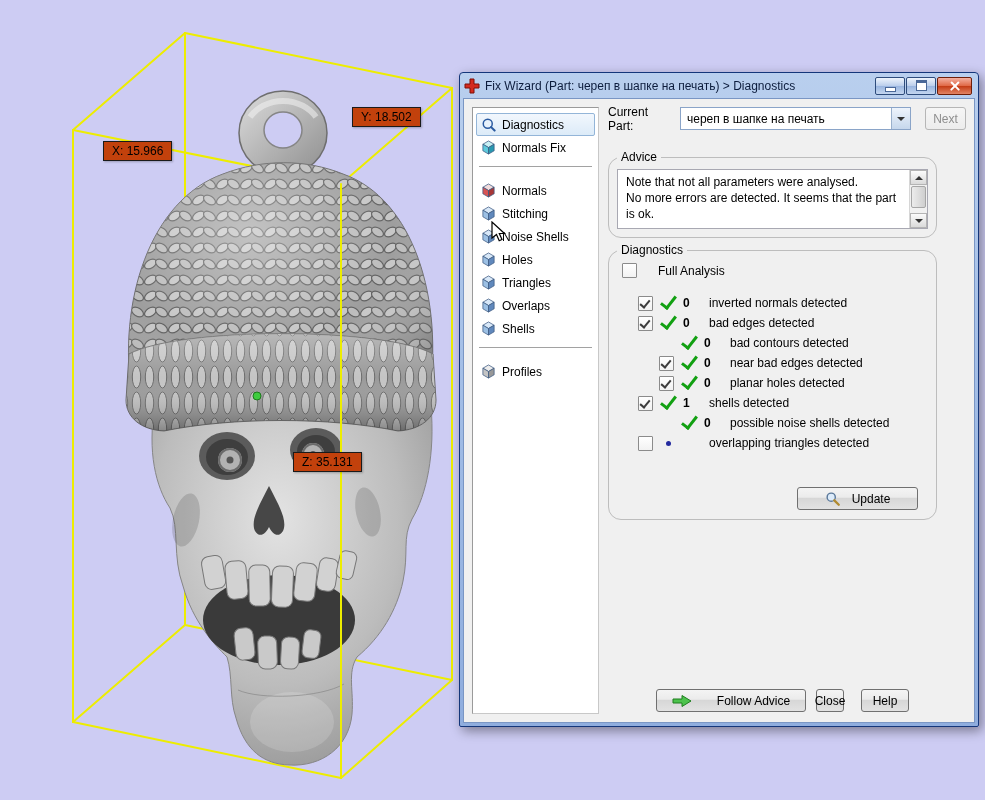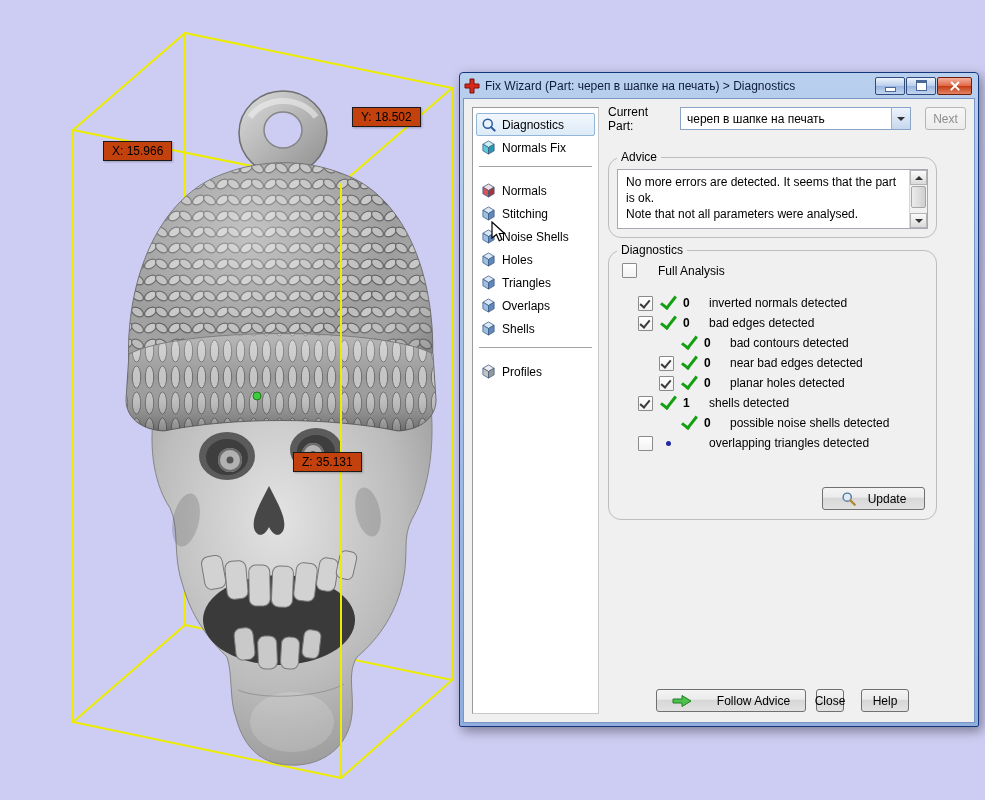--- a/index.html
+++ b/index.html
@@ -91,21 +91,21 @@
   .checkbox[data-checkbox="checked"]::after{
     content:"";position:absolute;left:3px;top:1px;width:4px;height:8px;
     border-right:2px solid #3c3c3c;border-bottom:2px solid #3c3c3c;transform:rotate(40deg);
   }
   .status{width:30px;flex:0 0 auto;display:flex;justify-content:center;align-items:center}
   .mark{display:inline-block}
   .status[data-status="check"] .mark{width:6px;height:13px;border-right:3px solid #12a012;border-bottom:3px solid #12a012;transform:rotate(38deg);margin-top:-5px}
   .status[data-status="dot"] .mark{width:5px;height:5px;border-radius:50%;background:#232a9e}
   .count{width:26px;flex:0 0 auto;font-weight:bold}
   .dlabel{white-space:nowrap}
-  .btn-update{position:absolute;right:11px;bottom:9px;width:103px;gap:11px}
+  .btn-update{position:absolute;right:18px;bottom:9px;width:121px;gap:11px}
   
   .footer{margin-top:auto;display:flex;align-items:center;flex:0 0 auto;padding-bottom:2px}
   .btn-follow{margin-left:48px;width:150px;gap:25px}
   .btn-close{margin-left:10px;width:28px}
   .btn-help{margin-left:17px;width:48px}
 </style>
 </head>
 <body>
 
 <div id="stage">
@@ -344,22 +344,22 @@
               <span class="tri-down"></span>
             </span>
         </div>
         <button class="btn disabled btn-next">Next</button>
       </div>
 
       <div class="groupbox gb-advice">
         <span class="group-label">Advice</span>
         <div class="advice-inner">
           <div class="advice-text">
+            <div>Note that not all parameters were analysed.</div>
             <div>No more errors are detected. It seems that the part is ok.</div>
-            <div>Note that not all parameters were analysed.</div>
           </div>
           <div class="scrollbar">
             <div class="sb-btn">
                 <span class="tri-up"></span>
               </div>
             <div class="sb-track">
                 <div class="sb-thumb"></div>
               </div>
             <div class="sb-btn">
                 <span class="tri-down"></span>

